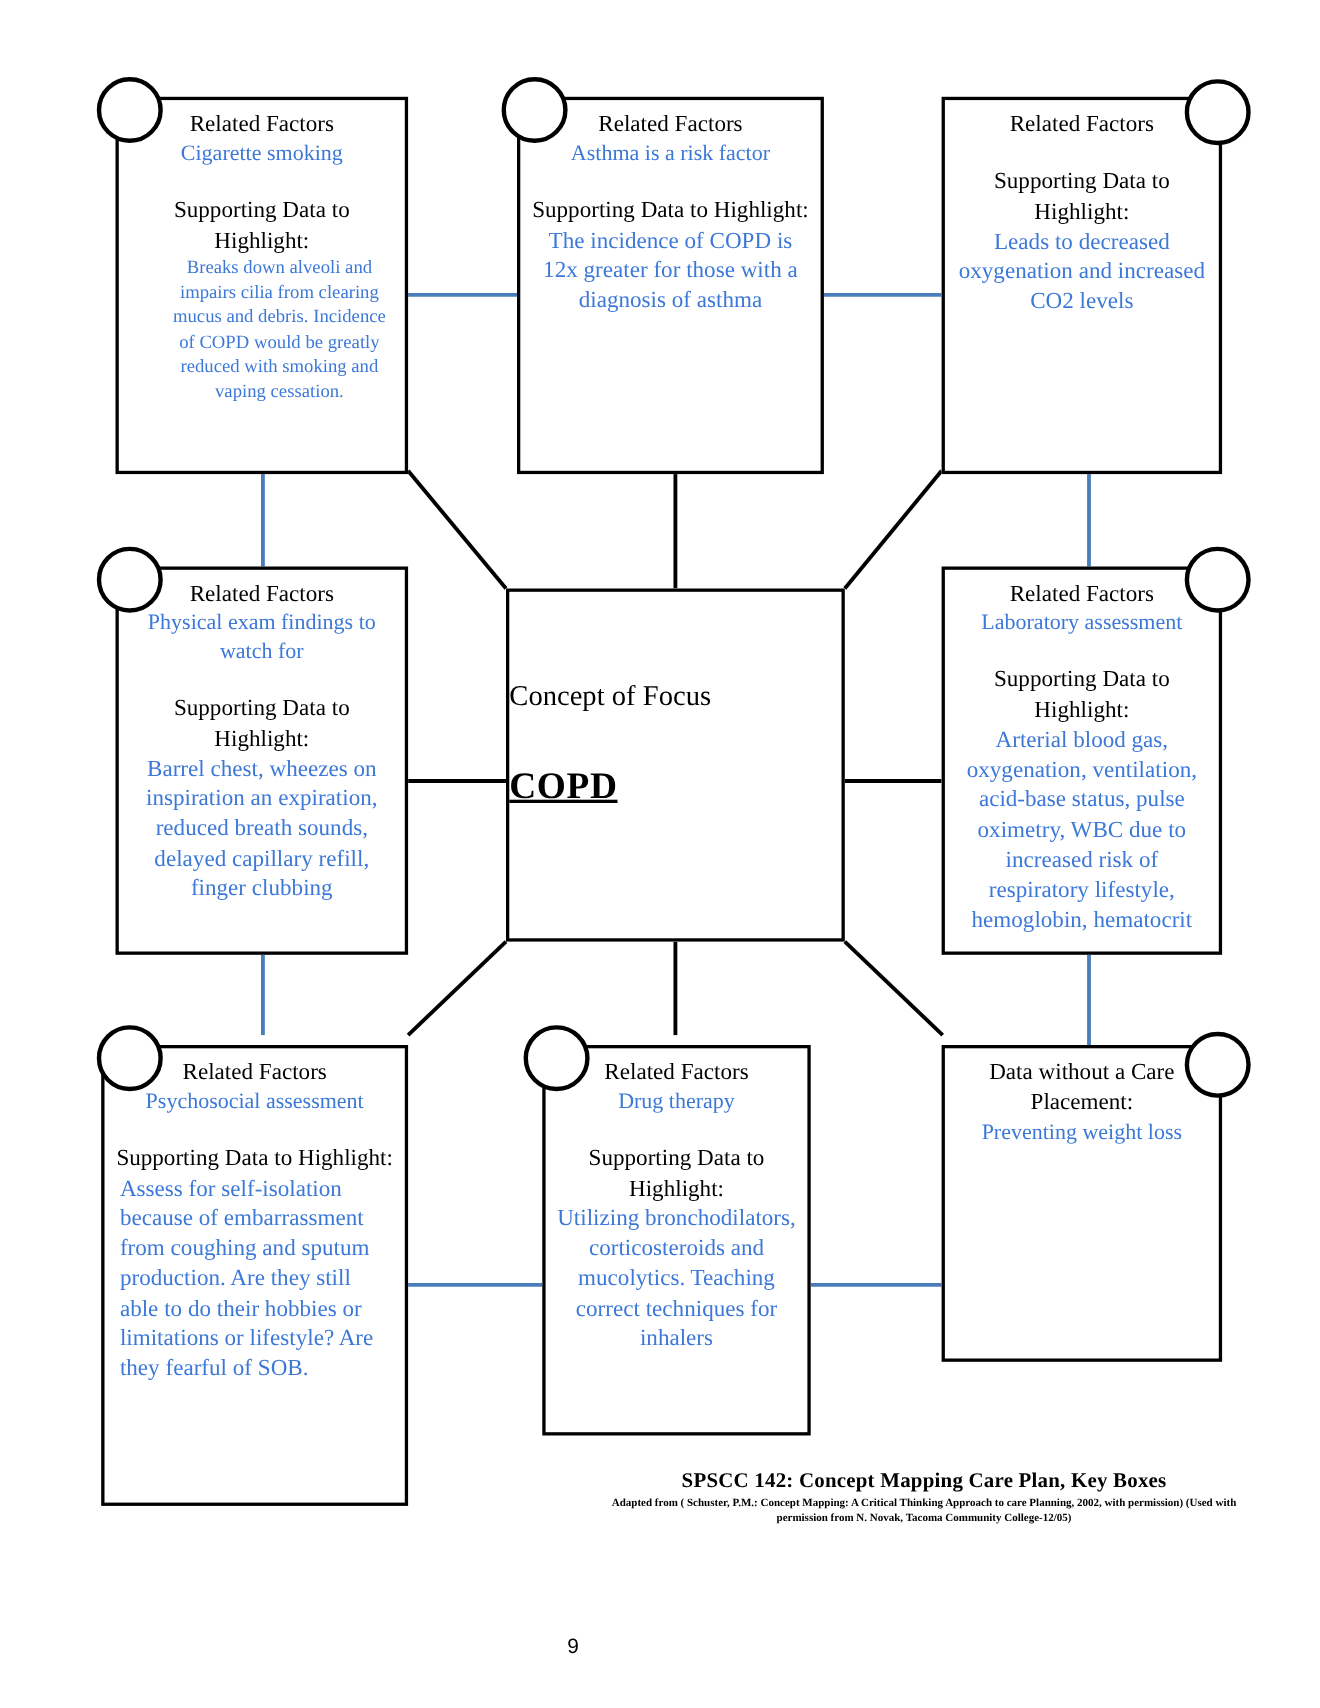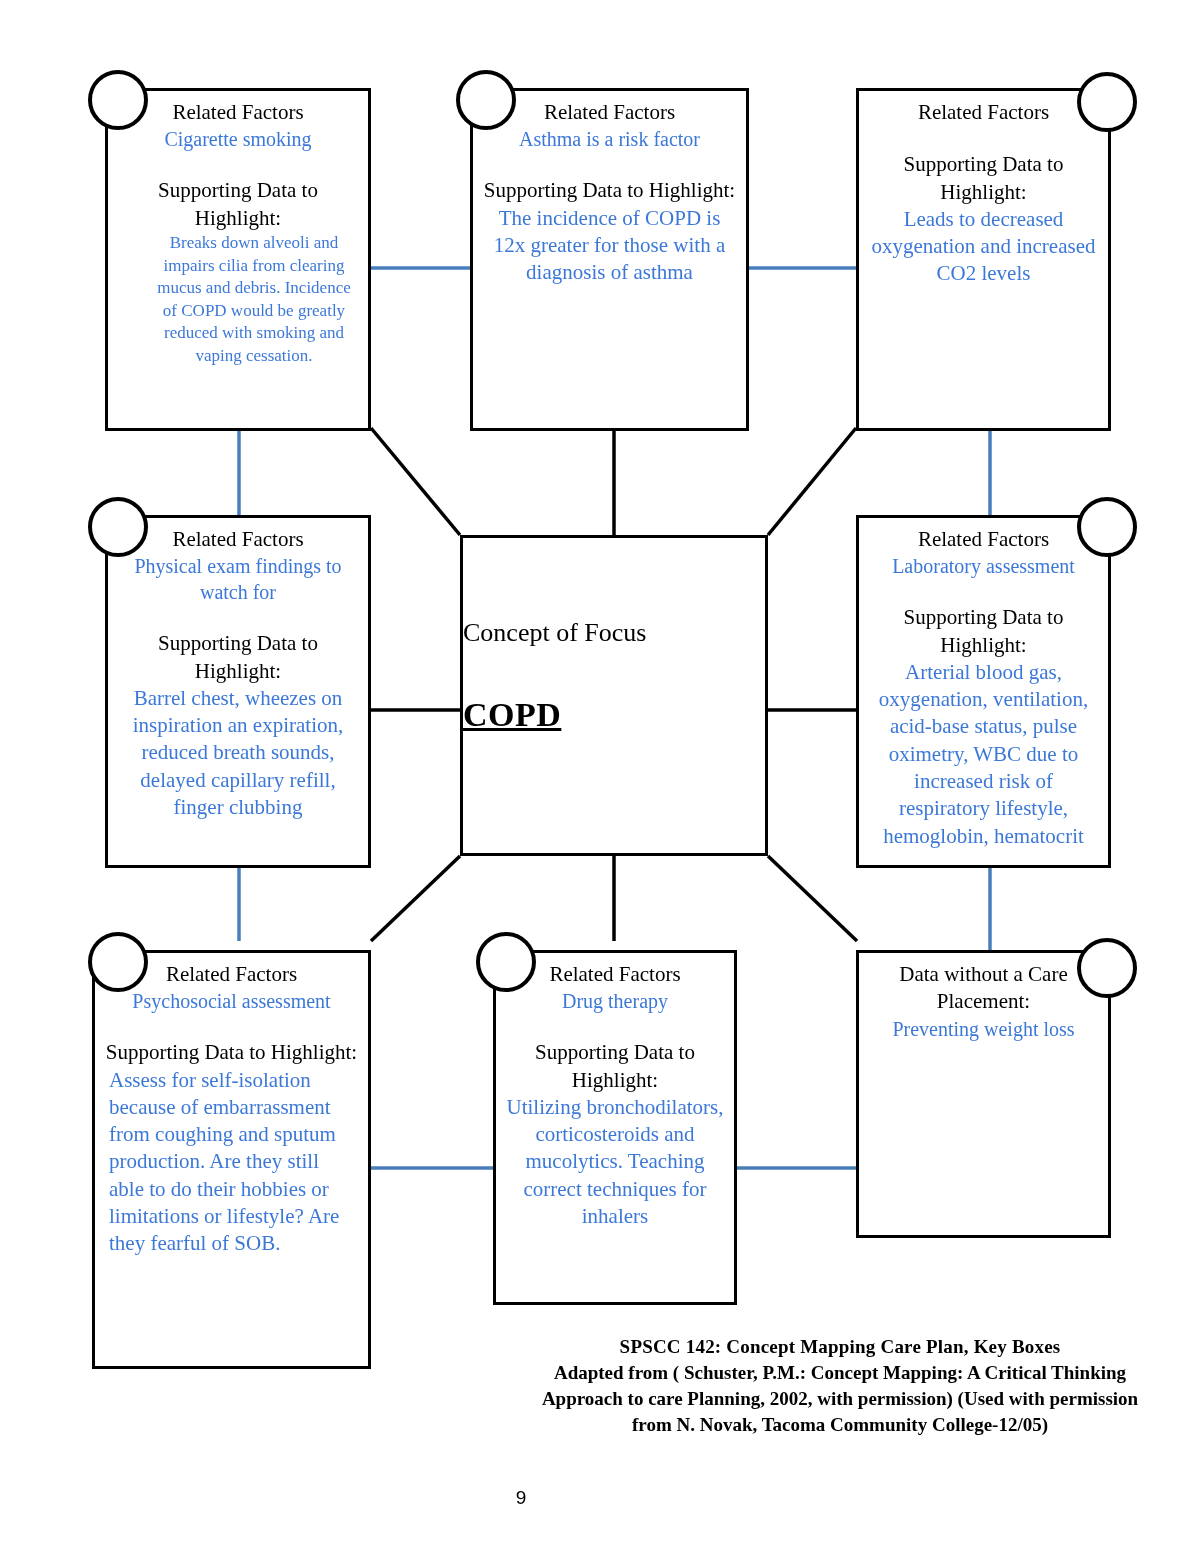--- a/index.html
+++ b/index.html
@@ -23,21 +23,21 @@
         background:#fff;box-sizing:border-box;}
 
   #center{position:absolute;}
   #center .cinner{position:absolute;left:0;right:0;top:80px;}
   .ctitle{font-size:26px;color:#000;}
   .ccopd{font-size:34px;color:#000;font-weight:bold;text-decoration:underline;margin-top:48px;
          letter-spacing:0.5px;}
 
   #caption{position:absolute;left:540px;top:1336px;width:600px;text-align:center;}
   .cap1{font-size:19px;font-weight:bold;color:#000;letter-spacing:0.2px;}
-  .cap2{font-size:19px;font-weight:bold;color:#000;line-height:1.38;margin-top:2px;}
+  .cap2{font-size:10px;font-weight:bold;color:#000;line-height:1.38;margin-top:2px;}
   #pagenum{position:absolute;left:0;top:1487px;width:1042px;text-align:center;
            font-size:19px;color:#000;font-family:"Liberation Sans",sans-serif;}
 </style>
 </head>
 <body>
 
 <div id="canvas">
 
   <svg id="lines" viewBox="0 0 1200 1553" xmlns="http://www.w3.org/2000/svg">
 

